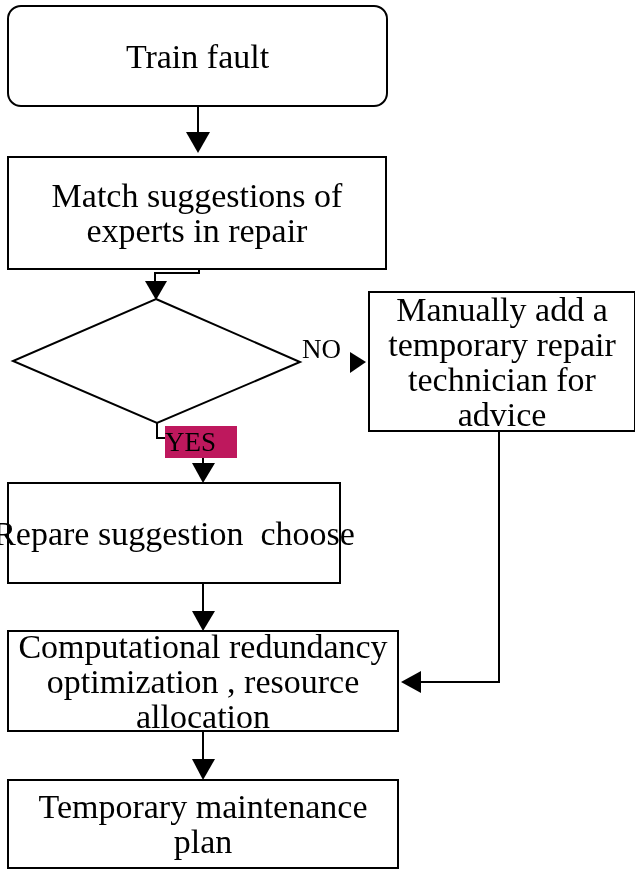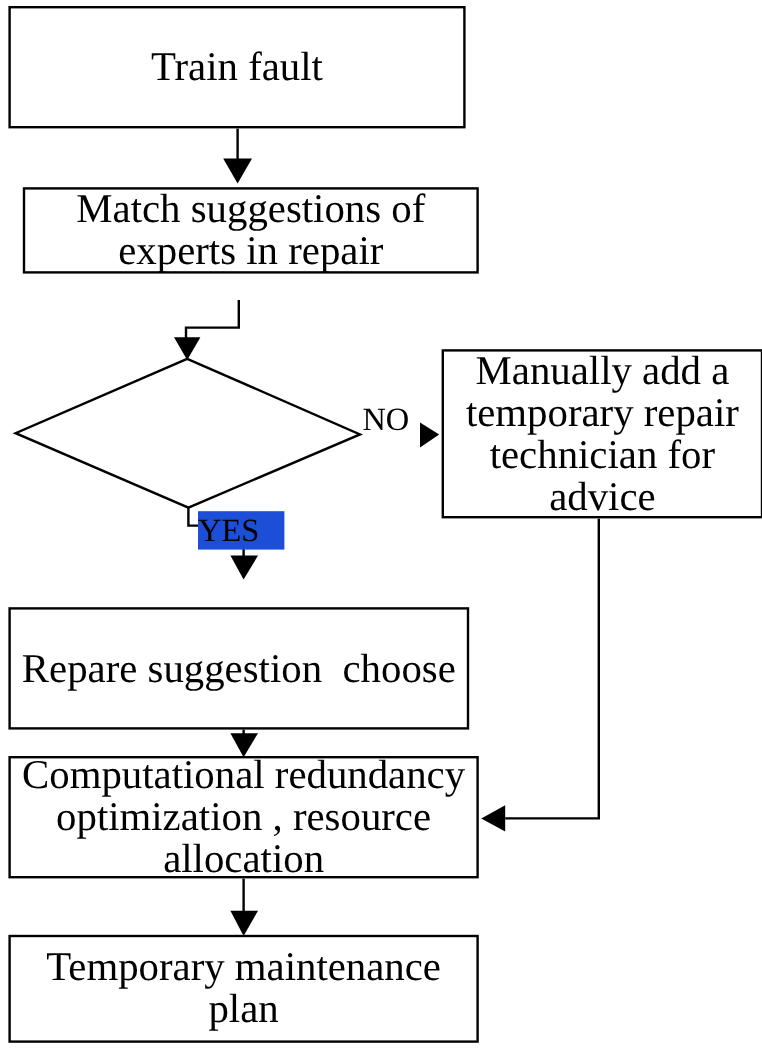--- a/index.html
+++ b/index.html
@@ -29,24 +29,24 @@
     background: #ffffff;
     display: flex;
     align-items: center;
     justify-content: center;
     text-align: center;
     white-space: pre;
     font-size: 34px;
     line-height: 35px;
     z-index: 2;
   }
-  .node-train      { left: 7px;   top: 5px;   width: 381px; height: 102px; }
-  .node-match      { left: 19px;   top: 156px; width: 380px; height: 72px; justify-content: center;  }
+  .node-train      { left: 7px;   top: 5px;   width: 381px; height: 102px; border-radius: 14px; }
+  .node-match      { left: 7px;   top: 156px; width: 380px; height: 114px; justify-content: center;  }
   .node-manual     { left: 368px; top: 291px; width: 268px; height: 141px; }
-  .node-repare     { left: 7px;   top: 506px; width: 384px; height: 102px; }
+  .node-repare     { left: 7px;   top: 482px; width: 334px; height: 102px; }
   .node-comp       { left: 7px;   top: 630px; width: 392px; height: 102px; }
   .node-temp       { left: 7px;   top: 779px; width: 392px; height: 90px; }
   .decision-text {
     position: absolute;
     left: 38px;
     top: 326px;
     width: 240px;
     height: 70px;
     display: flex;
     align-items: center;
@@ -57,21 +57,21 @@
     line-height: 35px;
     z-index: 2;
   }
   .flow-label {
     position: absolute;
     font-size: 27px;
     line-height: 32px;
     z-index: 3;
   }
   .label-no  { left: 302px; top: 333px; }
-  .label-yes { left: 165px; top: 426px; width: 72px; height: 32px; background: #1d4ed8; }
+  .label-yes { left: 165px; top: 426px; width: 72px; height: 32px; background: #be185d; }
 </style>
 </head>
 <body>
 
 <div class="canvas">
 
   <svg class="wires" width="635" height="887" viewBox="0 0 635 887">
 
     <line x1="198" y1="107" x2="198" y2="133" stroke="#000" stroke-width="2"></line>
     <polygon points="186,132 210,132 198,153" fill="#000"></polygon>

